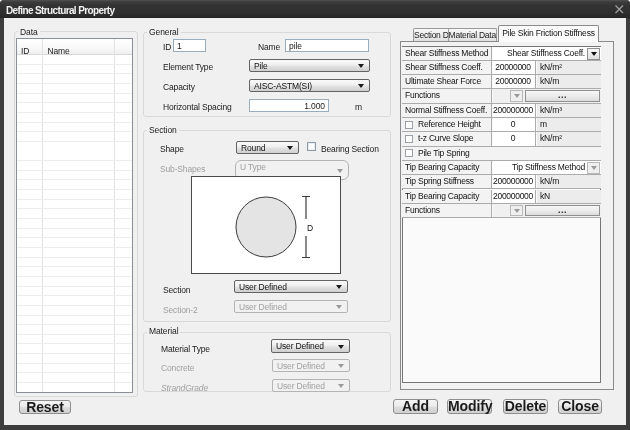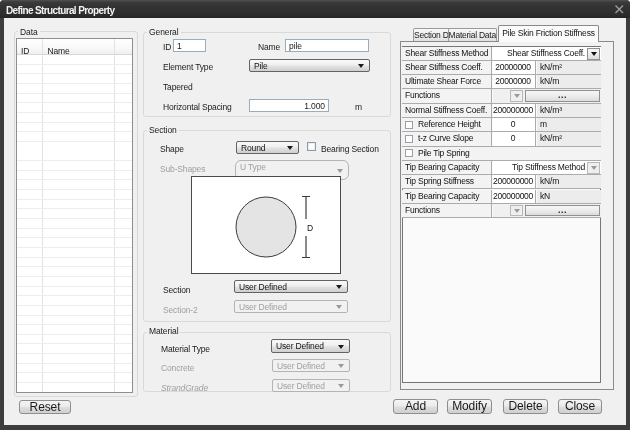--- a/index.html
+++ b/index.html
@@ -21,21 +21,21 @@
 .cb{position:absolute;border:1px solid #646464;border-radius:2px;
  background:linear-gradient(#f9f9f9 0%,#efefef 45%,#e2e2e2 55%,#cfcfcf 100%);
  font-size:8.5px;letter-spacing:-0.15px;color:#111;line-height:11px;padding:1px 4px;white-space:nowrap;}
 .cb:after{content:"";position:absolute;right:5px;top:50%;margin-top:-1.5px;border:3.5px solid transparent;border-top:4px solid #1a1a1a;border-bottom:none;}
 .cbd{position:absolute;border:1px solid #b4b4b4;border-radius:2px;background:#f1f1f1;
  font-size:8.5px;letter-spacing:-0.15px;color:#a0a0a0;line-height:11px;padding:1px 4px;white-space:nowrap;}
 .cbd:after{content:"";position:absolute;right:5px;top:50%;margin-top:-1.5px;border:3.5px solid transparent;border-top:4px solid #9a9a9a;border-bottom:none;}
 
 .btn{position:absolute;border:1px solid #8e8e8e;border-radius:3px;text-align:center;
  background:linear-gradient(#f4f4f4 0%,#ececec 45%,#dddddd 55%,#cfcfcf 100%);
- font-size:12px;letter-spacing:-0.1px;color:#1b1b1b;}
+ font-size:14px;letter-spacing:-0.1px;color:#1b1b1b;font-weight:bold;}
 
 .ck{position:absolute;width:9px;height:9px;background:#fff;border:1px solid #8f9aa4;box-shadow:inset 0 0 0 1px #e9eef2;}
 
 #list{position:absolute;left:16px;top:38px;width:117px;height:355px;background:#fff;border:1px solid #898f94;}
 
 .tab{position:absolute;height:14px;border:1px solid #9a9a9a;border-bottom:none;border-radius:2px 2px 0 0;
  background:linear-gradient(#f8f8f8,#e9e9e9 60%,#dedede);text-align:center;font-size:8.5px;letter-spacing:-0.25px;color:#222;line-height:13px;white-space:nowrap;}
 .tabact{position:absolute;height:17px;border:1px solid #8a8a8a;border-bottom:none;border-radius:2px 2px 0 0;
  background:#fbfbfb;text-align:center;font-size:8.5px;letter-spacing:-0.2px;color:#111;line-height:14px;white-space:nowrap;z-index:5;}
 
@@ -71,21 +71,22 @@
  <div class="btn" style="left:19px;top:400px;width:52px;height:14px;line-height:12px;">Reset</div>
 
  <div class="grp" style="left:143px;top:32px;width:248px;height:85px;"></div>
  <div class="glab" style="left:147px;top:27px;">General</div>
  <div class="lab" style="left:163px;top:42px;">ID</div>
  <div class="tb" style="left:173px;top:39px;width:33px;height:13px;">1</div>
  <div class="lab" style="left:258px;top:42px;">Name</div>
  <div class="tb" style="left:285px;top:39px;width:84px;height:13px;">pile</div>
  <div class="lab" style="left:163px;top:62px;">Element Type</div>
  <div class="cb" style="left:249px;top:59px;width:121px;height:13px;">Pile</div>
- <div class="lab" style="left:163px;top:82px;">Tapered</div>
+ <div class="lab" style="left:163px;top:82px;">Capacity</div>
+ <div class="cb" style="left:249px;top:79px;width:121px;height:13px;">AISC-ASTM(SI)</div>
  <div class="lab" style="left:163px;top:102px;">Horizontal Spacing</div>
  <div class="tb" style="left:249px;top:99px;width:80px;height:13px;text-align:right;">1.000</div>
  <div class="lab" style="left:355px;top:102px;">m</div>
 
  <div class="grp" style="left:143px;top:130px;width:248px;height:192px;"></div>
  <div class="glab" style="left:147px;top:124.5px;">Section</div>
  <div class="lab" style="left:160px;top:144px;">Shape</div>
  <div class="cb" style="left:236px;top:141px;width:63px;height:13px;">Round</div>
  <div class="ck" style="left:307px;top:142px;"></div>
  <div class="lab" style="left:321px;top:144px;">Bearing Section</div>

